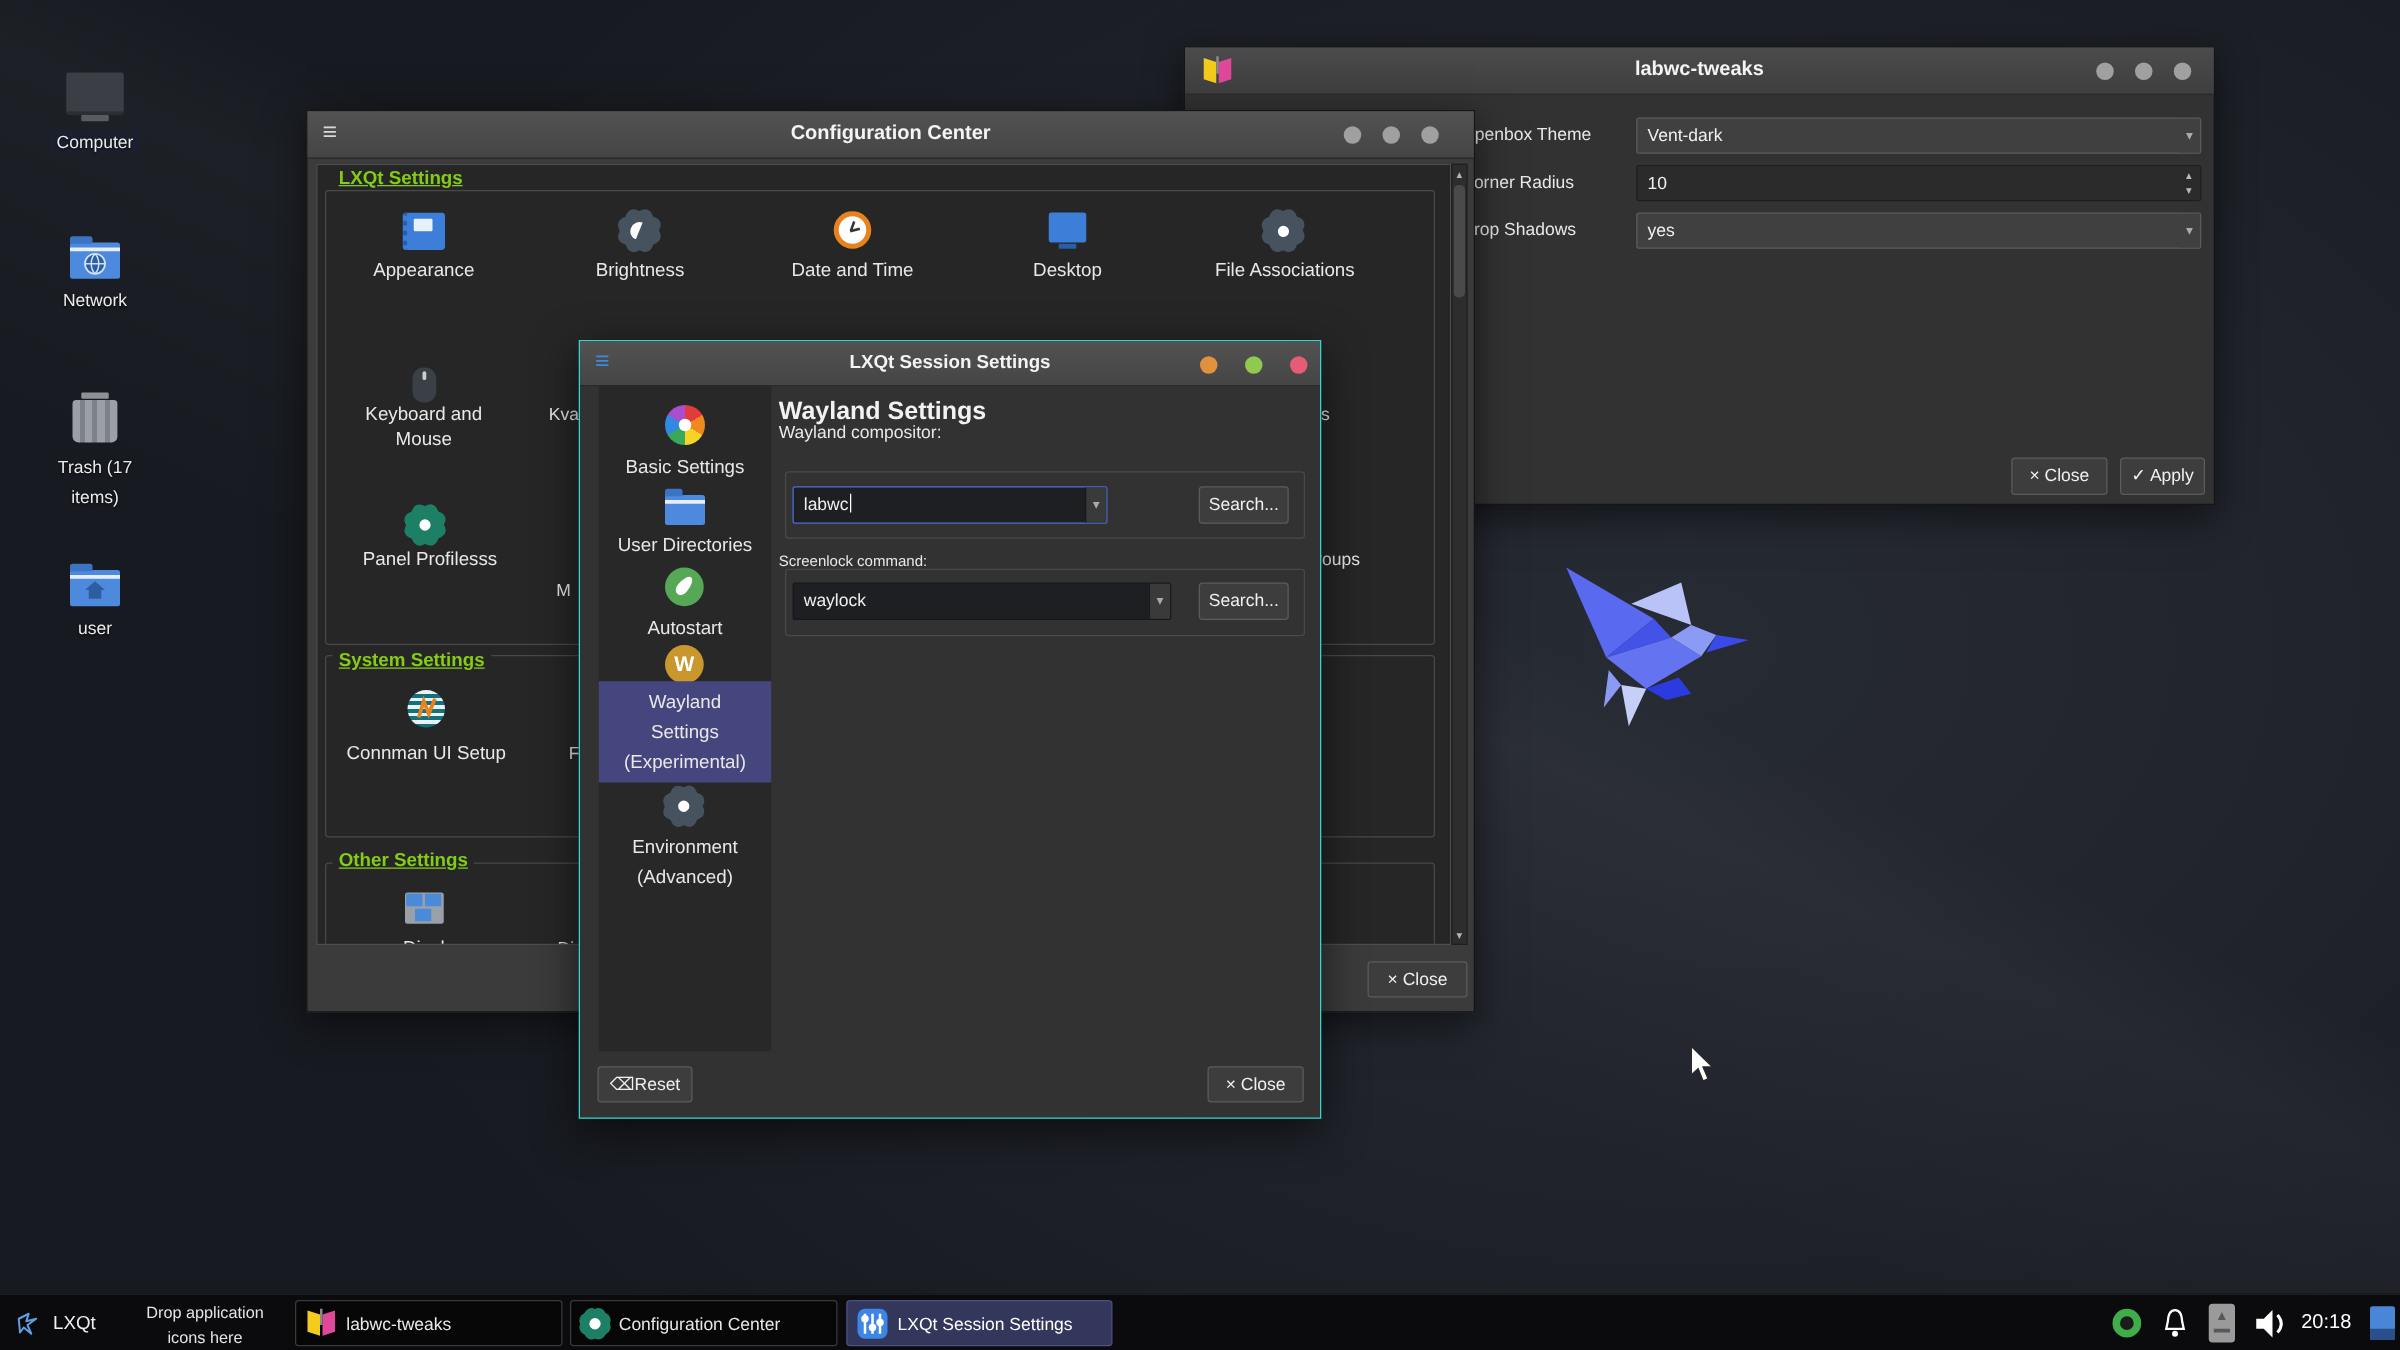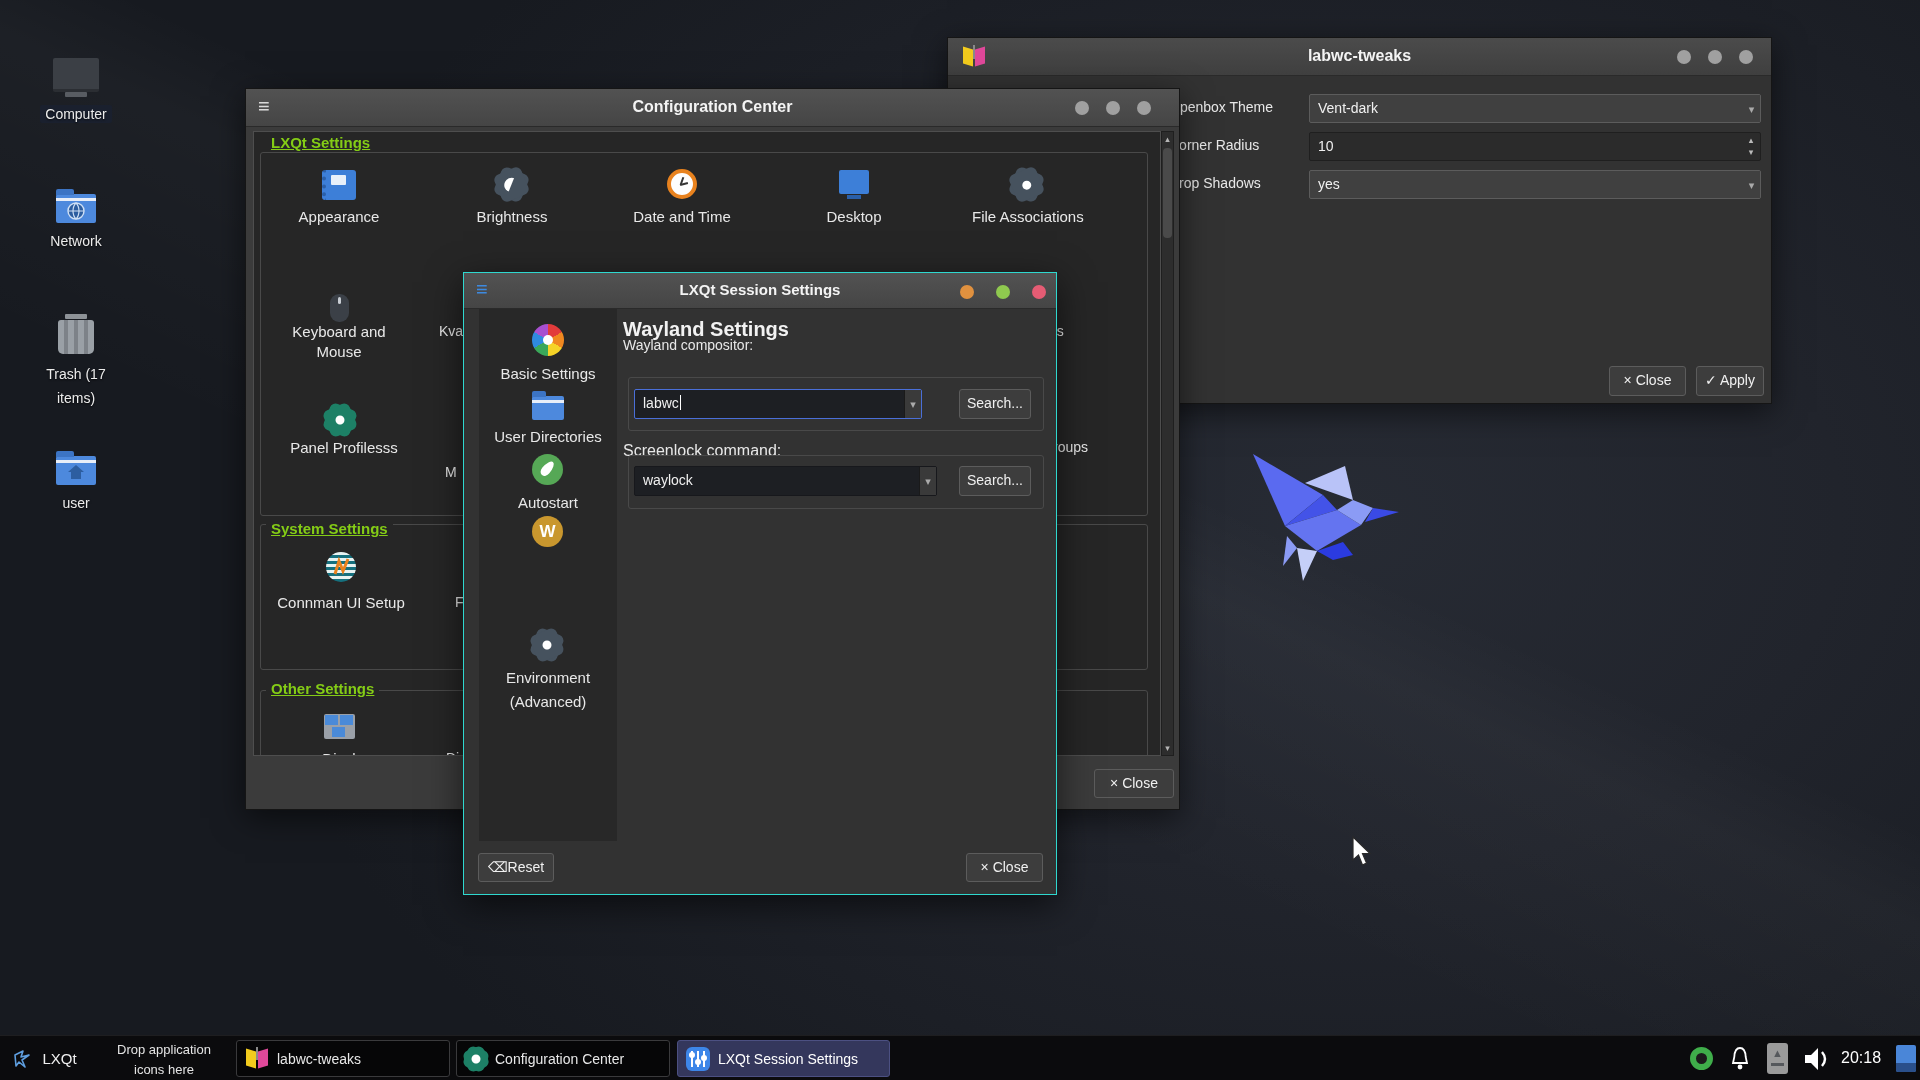--- a/index.html
+++ b/index.html
@@ -246,38 +246,43 @@
       </div>
       <div style="position:absolute;left:0;top:140px;width:138px;height:70px;text-align:center;">
         <div style="position:absolute;left:53px;top:5px;width:31px;height:31px;border-radius:50%;background:#56a856;">
           <div style="position:absolute;left:11px;top:6px;width:9px;height:17px;background:#fff;border-radius:50% 50% 45% 45%/65% 65% 35% 35%;transform:rotate(40deg);"></div>
         </div>
         <div class="celllbl" style="left:0;right:0;top:45px;">Autostart</div>
       </div>
       <div style="position:absolute;left:53px;top:207px;width:31px;height:31px;border-radius:50%;background:#c9972e;color:#fff;font-weight:bold;font-size:17px;text-align:center;line-height:31px;">
         <span>W</span>
       </div>
+      <div style="position:absolute;left:0;top:236px;width:138px;height:81px;background:#45467e;text-align:center;">
+        <div class="celllbl" style="left:0;right:0;top:8px;">Wayland</div>
+        <div class="celllbl" style="left:0;right:0;top:32px;">Settings</div>
+        <div class="celllbl" style="left:-6px;right:-6px;top:56px;">(Experimental)</div>
+      </div>
       <div style="position:absolute;left:0;top:318px;width:138px;height:100px;text-align:center;">
         <div class="gear" style="left:54px;top:4px;width:28px;height:28px;background:#46525e;transform:rotate(22deg);"></div>
         <div class="celllbl" style="left:-6px;right:-6px;top:42px;">Environment</div>
         <div class="celllbl" style="left:0;right:0;top:66px;">(Advanced)</div>
       </div>
     </div>
 
     <div style="position:absolute;left:159px;top:45px;font-weight:bold;font-size:20px;color:#f2f2f2;">Wayland Settings</div>
     <div style="position:absolute;left:159px;top:64px;font-size:14px;">Wayland compositor:</div>
 
     <div class="groupframe" style="left:164px;top:104px;width:416px;height:54px;"></div>
-    <div class="combo" style="left:170px;top:116px;width:288px;height:30px;border-color:#4a6fd8;">
+    <div class="combo" style="left:170px;top:116px;width:252px;height:30px;border-color:#4a6fd8;">
       <span class="val"><span>labwc</span><span class="caret"></span></span>
       <span class="arrowseg">▾</span>
     </div>
     <div class="btn" style="left:495px;top:116px;width:72px;height:30px;">Search...</div>
 
-    <div style="position:absolute;left:159px;top:169px;font-size:16px;text-align:center;">Screenlock command:</div>
+    <div style="position:absolute;left:159px;top:169px;font-size:12px;text-align:center;">Screenlock command:</div>
     <div class="groupframe" style="left:164px;top:182px;width:416px;height:54px;"></div>
     <div class="combo" style="left:170px;top:193px;width:303px;height:30px;">
       <span class="val">waylock</span>
       <span class="arrowseg">▾</span>
     </div>
     <div class="btn" style="left:495px;top:193px;width:72px;height:30px;">Search...</div>
 
     <div class="btn" style="left:14px;top:580px;width:76px;height:29px;">⌫Reset</div>
     <div class="btn" style="left:502px;top:580px;width:77px;height:29px;">× Close</div>
   </div>

